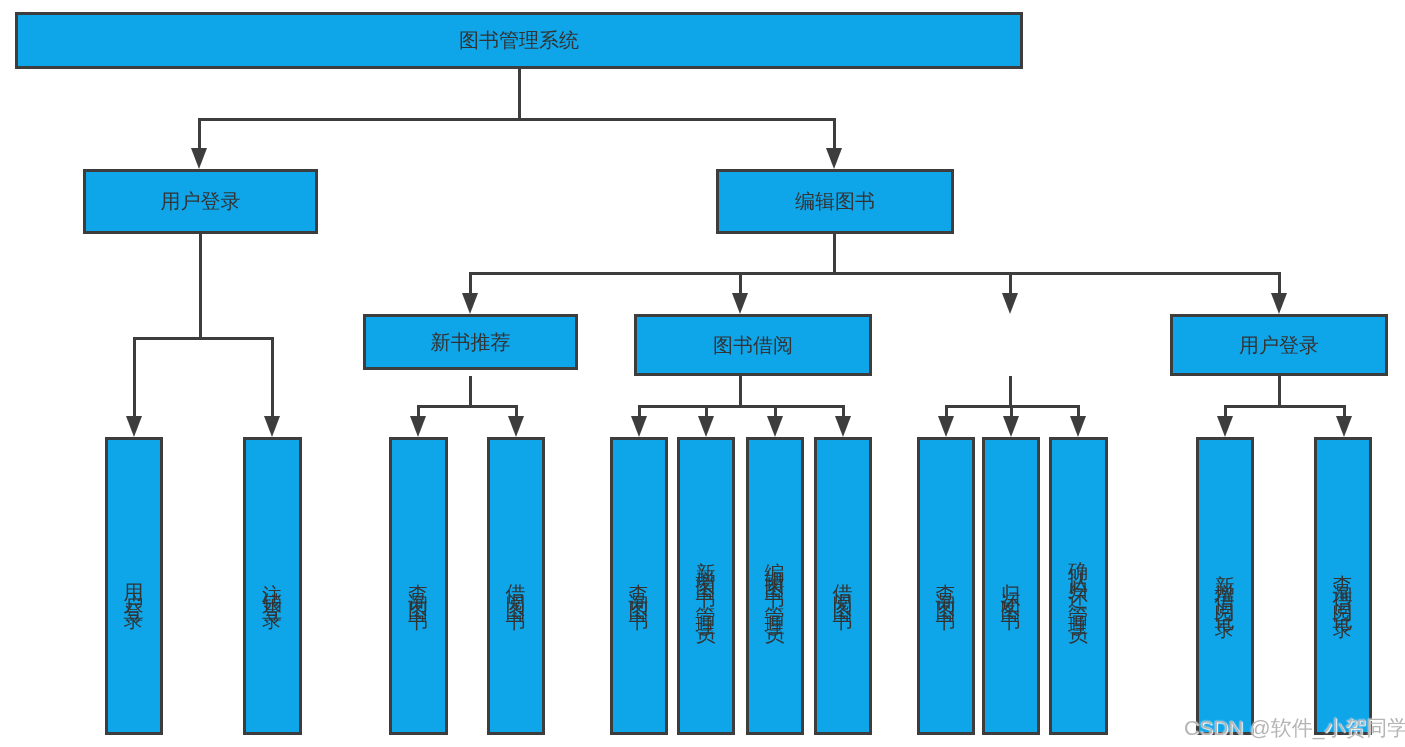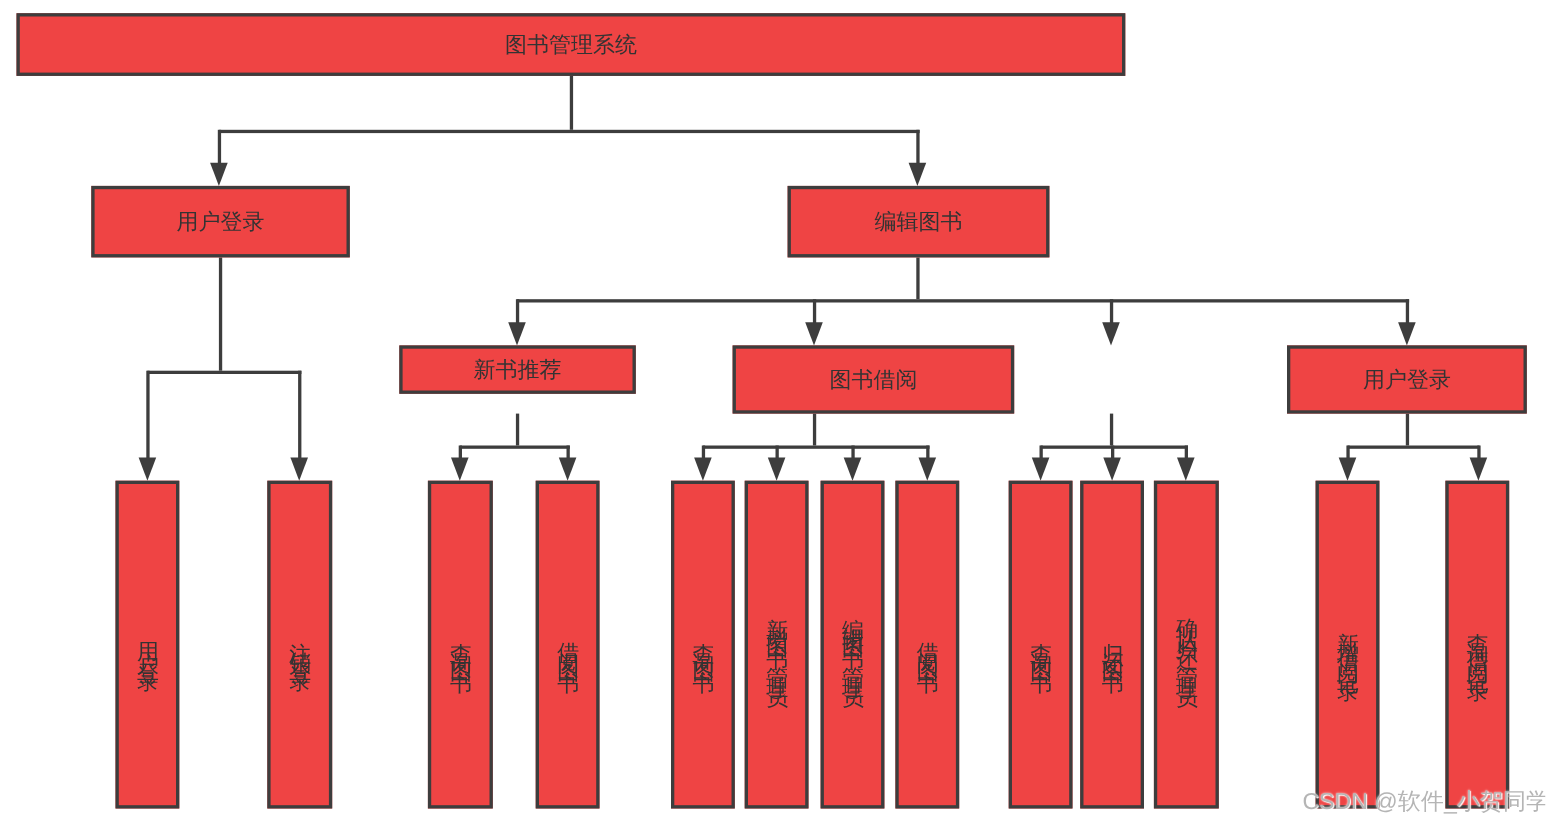--- a/index.html
+++ b/index.html
@@ -12,21 +12,21 @@
     position: relative;
     width: 1405px;
     height: 747px;
     background: #ffffff;
     overflow: hidden;
   }
   .box {
     position: absolute;
     box-sizing: border-box;
     border: 3px solid #3d3d3d;
-    background: #ef4444;
+    background: #0ea5e9;
     display: flex;
     align-items: center;
     justify-content: center;
     color: #333333;
     font-size: 20px;
     z-index: 2;
   }
   .box .lbl { white-space: nowrap; }
   .vbox .lbl {
     writing-mode: vertical-lr;
@@ -96,24 +96,24 @@
   <div class="hline" style="left:470px; top:272px; width:811px;"></div>
   <div class="vline" style="left:469px; top:272px; height:24px;"></div>
   <div class="arrow" style="left:462px; top:293px;"></div>
   <div class="vline" style="left:739px; top:272px; height:24px;"></div>
   <div class="arrow" style="left:732px; top:293px;"></div>
   <div class="vline" style="left:1009px; top:272px; height:24px;"></div>
   <div class="arrow" style="left:1002px; top:293px;"></div>
   <div class="vline" style="left:1278px; top:272px; height:24px;"></div>
   <div class="arrow" style="left:1271px; top:293px;"></div>
 
-  <div class="box" style="left:363px; top:314px; width:215px; height:44px;">
+  <div class="box" style="left:363px; top:314px; width:215px; height:56px;">
     <span class="lbl">新书推荐</span>
   </div>
-  <div class="box" style="left:634px; top:314px; width:256px; height:62px;margin-left:32px;">
+  <div class="box" style="left:634px; top:314px; width:238px; height:62px;">
     <span class="lbl">图书借阅</span>
   </div>
   <div class="box" style="left:1170px; top:314px; width:218px; height:62px;">
     <span class="lbl">用户登录</span>
   </div>
 
   <div class="vline" style="left:469px; top:376px; height:29px;"></div>
   <div class="hline" style="left:418px; top:405px; width:100px;"></div>
   <div class="vline" style="left:417px; top:405px; height:14px;"></div>
   <div class="arrow" style="left:410px; top:416px;"></div>

